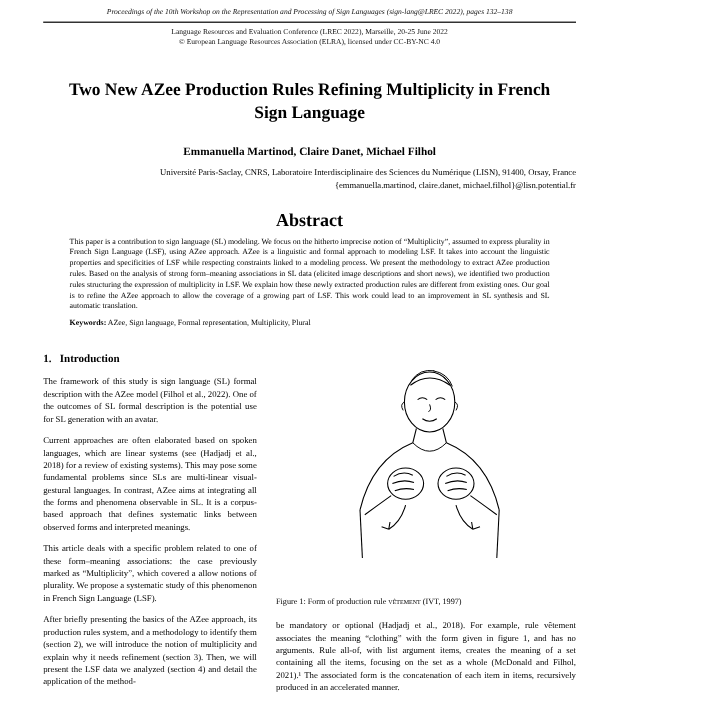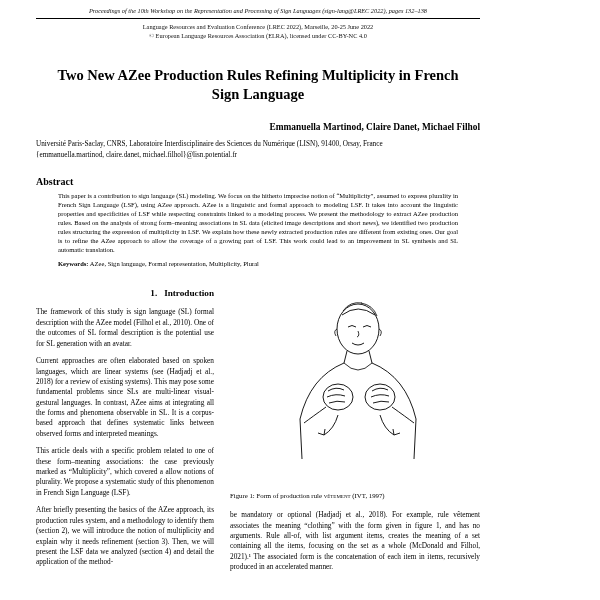--- a/index.html
+++ b/index.html
@@ -37,34 +37,34 @@
     width: 100%;
   }
   .title {
     text-align: center;
     font-size: 14.5px;
     font-weight: bold;
     line-height: 1.28;
     margin: 26px 14px 0 14px;
   }
   .authors {
+    text-align: center;
+    font-size: 9.4px;
+    font-weight: bold;
+    margin-top: 19px;
+  }
+  .affil {
     text-align: right;
-    font-size: 9.4px;
-    font-weight: bold;
-    margin-top: 19px;
-  }
-  .affil {
-    text-align: left;
     font-size: 7.2px;
     line-height: 1.45;
     margin-top: 7px;
   }
   .abstract-head {
-    text-align: left;
-    font-size: 10px;
+    text-align: center;
+    font-size: 15px;
     font-weight: bold;
     margin-top: 16px;
   }
   .abstract-body {
     font-size: 6.55px;
     line-height: 1.37;
     text-align: justify;
     margin: 5px 22px 0 22px;
   }
   .keywords {
@@ -83,21 +83,21 @@
   }
   .col {
     width: 256px;
     font-size: 7.3px;
     line-height: 1.42;
     text-align: justify;
   }
   .sec-head {
     font-size: 9.2px;
     font-weight: bold;
-    text-align: right;
+    text-align: left;
     margin-bottom: 7px;
   }
   .para {
     margin-bottom: 6px;
     text-indent: 9px;
   }
   .para.noindent {
     text-indent: 0;
   }
   .figure-box {
@@ -148,21 +148,21 @@
   <div class="keywords">
     <b>Keywords:</b><span> AZee, Sign language, Formal representation, Multiplicity, Plural</span>
   </div>
 
   <div class="columns">
 
     <div class="col">
       <div class="sec-head">
         <span>1.</span>&nbsp;&nbsp;&nbsp;<span>Introduction</span>
       </div>
-      <p class="para noindent">The framework of this study is sign language (SL) formal description with the AZee model (Filhol et al., 2010). One of the outcomes of SL formal description is the potential use for SL generation with an avatar.</p>
+      <p class="para noindent">The framework of this study is sign language (SL) formal description with the AZee model (Filhol et al., 2022). One of the outcomes of SL formal description is the potential use for SL generation with an avatar.</p>
       <p class="para noindent">Current approaches are often elaborated based on spoken languages, which are linear systems (see (Hadjadj et al., 2018) for a review of existing systems). This may pose some fundamental problems since SLs are multi-linear visual-gestural languages. In contrast, AZee aims at integrating all the forms and phenomena observable in SL. It is a corpus-based approach that defines systematic links between observed forms and interpreted meanings.</p>
       <p class="para noindent">This article deals with a specific problem related to one of these form–meaning associations: the case previously marked as “Multiplicity”, which covered a allow notions of plurality. We propose a systematic study of this phenomenon in French Sign Language (LSF).</p>
       <p class="para noindent">After briefly presenting the basics of the AZee approach, its production rules system, and a methodology to identify them (section 2), we will introduce the notion of multiplicity and explain why it needs refinement (section 3). Then, we will present the LSF data we analyzed (section 4) and detail the application of the method-</p>
     </div>
 
     <div class="col">
       <div class="figure-box">
         <svg class="figsvg" width="250" height="196" viewBox="0 0 250 196">
 
           <ellipse cx="128" cy="40" rx="21" ry="25" fill="none" stroke="#000" stroke-width="0.9"></ellipse>

